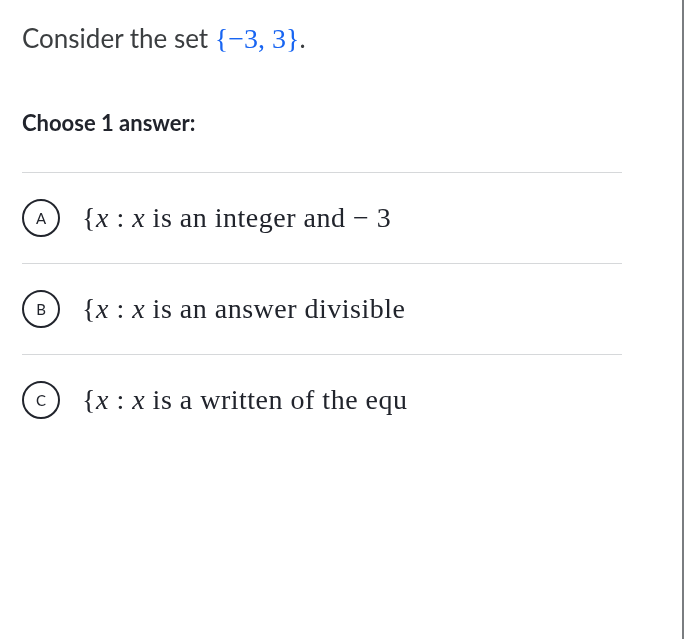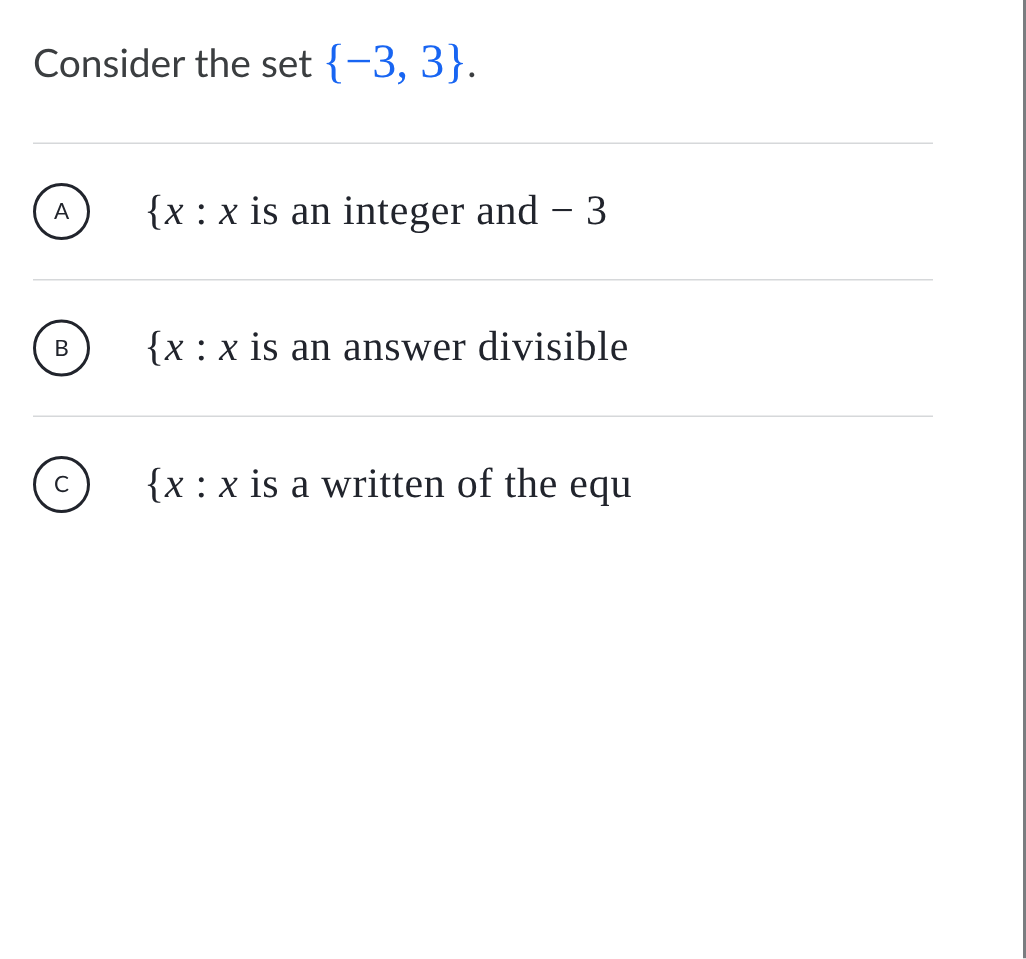--- a/index.html
+++ b/index.html
@@ -7,21 +7,21 @@
     font-family: -apple-system, BlinkMacSystemFont, "Segoe UI", Lato, sans-serif;
     background: #fff;
     color: #21242c;
     width: 684px;
     height: 639px;
     overflow: hidden;
     position: relative;
   }
   .content { padding: 22px 0 0 22px; }
   .prompt-line { font-size: 26px; color: #3b3e40; font-weight: 400; }
-  .math-set { color: #1865f2; font-family: "Times New Roman", serif; font-size: 32px; }
+  .math-set { color: #1865f2; font-family: "Times New Roman", serif; font-size: 28px; }
   .question {
     margin-top: 62px;
     font-size: 26px;
     font-weight: 700;
     color: #21242c;
     line-height: 1.45;
     padding-right: 30px;
   }
   .instruct {
     margin-top: 54px;
@@ -52,40 +52,40 @@
     color: #21242c;
     flex-shrink: 0;
     cursor: pointer;
     background: #fff;
   }
   .opt-math {
     font-family: "Times New Roman", serif;
     font-size: 28px;
     color: #21242c;
     letter-spacing: 0.5px;
-    margin-left: 14px;
   }
   .opt-math .xvar { font-style: italic; }
   .right-edge {
     position: absolute;
     right: 0; top: 0; bottom: 0; width: 2px;
     background: #7a7d80;
   }
   .choices-wrap { width: 600px; }
 </style>
 </head>
 <body>
 
 <div class="content">
 
   <div class="prompt-line">
     <span>Consider the set </span><span class="math-set">{−3, 3}</span><span>.</span>
   </div>
 
 
+  <div class="instruct">Choose 1 answer:</div>
 
   <div class="choices-wrap">
     <div class="choices">
 
       <div class="choice">
         <div class="radio">
           <span>A</span>
         </div>
         <div class="opt-math">
           <span>{</span><span class="xvar">x</span> : <span class="xvar">x</span><span> is an integer and  − 3</span>

